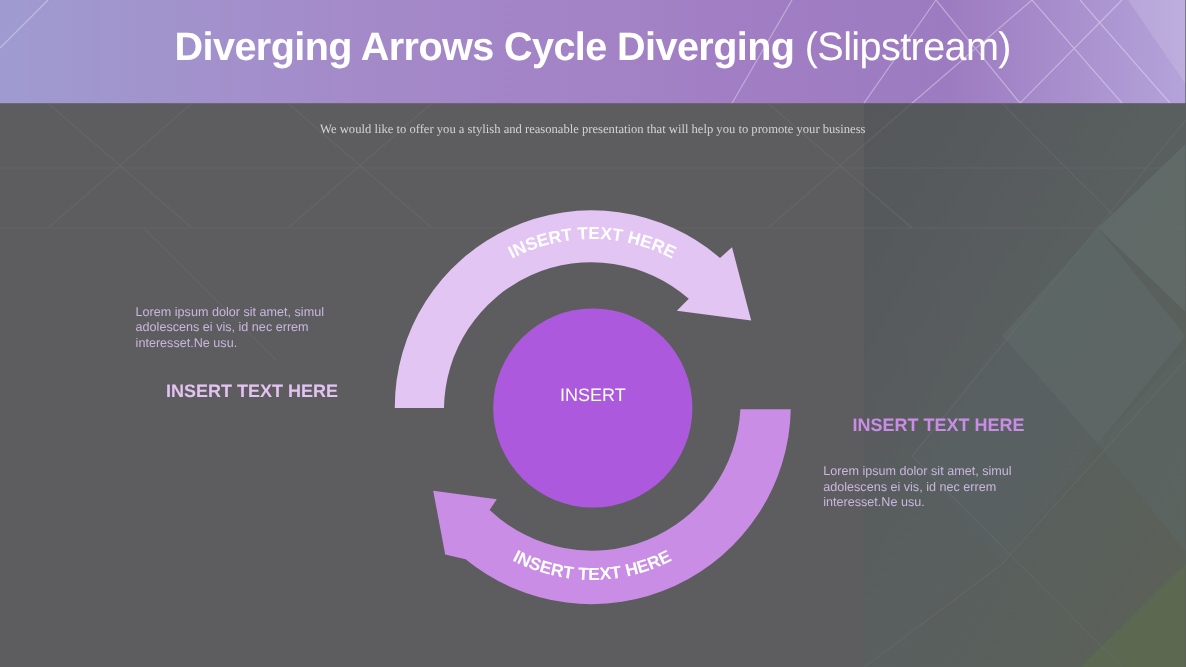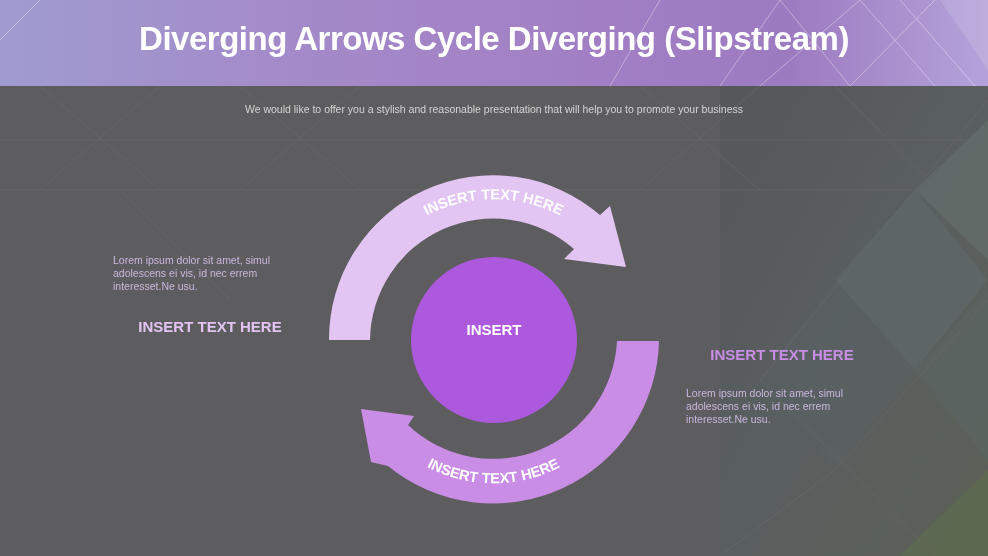--- a/index.html
+++ b/index.html
@@ -3,28 +3,28 @@
 <meta charset="utf-8">
 <style>
   html, body { margin: 0; padding: 0; }
   body { width: 988px; height: 556px; overflow: hidden; position: relative;
          font-family: "Liberation Sans", "DejaVu Sans", sans-serif; background: #5d5d5f; }
   .bg { position: absolute; left: 0; top: 0; width: 988px; height: 556px; }
   .header { position: absolute; left: 0; top: 0; width: 988px; height: 86px;
             background: linear-gradient(90deg, #9f9bd0 0%, #a48ac9 30%, #a27fc4 60%, #9d7bc0 80%, #b4a3da 100%); }
   .title { position: absolute; left: 0; top: 20px; width: 988px; text-align: center;
            color: #ffffff; font-size: 33px; font-weight: bold; letter-spacing: -0.5px; }
-  .title .light { font-weight: bold; }
+  .title .light { font-weight: normal; }
   .subtitle { position: absolute; left: 0; top: 103px; width: 988px; text-align: center;
-              color: #d4d4d4; font-size: 10.5px; }
+              color: #d4d4d4; font-size: 10.5px; font-family: Liberation Serif, serif; }
   .side-title { position: absolute; font-weight: bold; font-size: 15px; text-align: center; }
   .side-body { position: absolute; font-size: 10.5px; line-height: 13px; text-align: left; color: #c9b6dd; }
   .diagram { position: absolute; left: 0; top: 0; }
   .center-label { position: absolute; left: 411px; top: 318px; width: 166px; text-align: center;
-                  color: #ffffff; font-weight: bold; font-size: 15px; line-height: 23px; }
+                  color: #ffffff; font-weight: normal; font-size: 15px; line-height: 23px; }
 </style>
 </head>
 <body>
 
 <svg class="bg" viewBox="0 0 988 556" xmlns="http://www.w3.org/2000/svg">
   <defs>
     <linearGradient id="rg" x1="0" y1="0" x2="1" y2="1">
       <stop offset="0" stop-color="#4e5258"></stop>
       <stop offset="0.5" stop-color="#56605f"></stop>
       <stop offset="1" stop-color="#5a6550"></stop>

